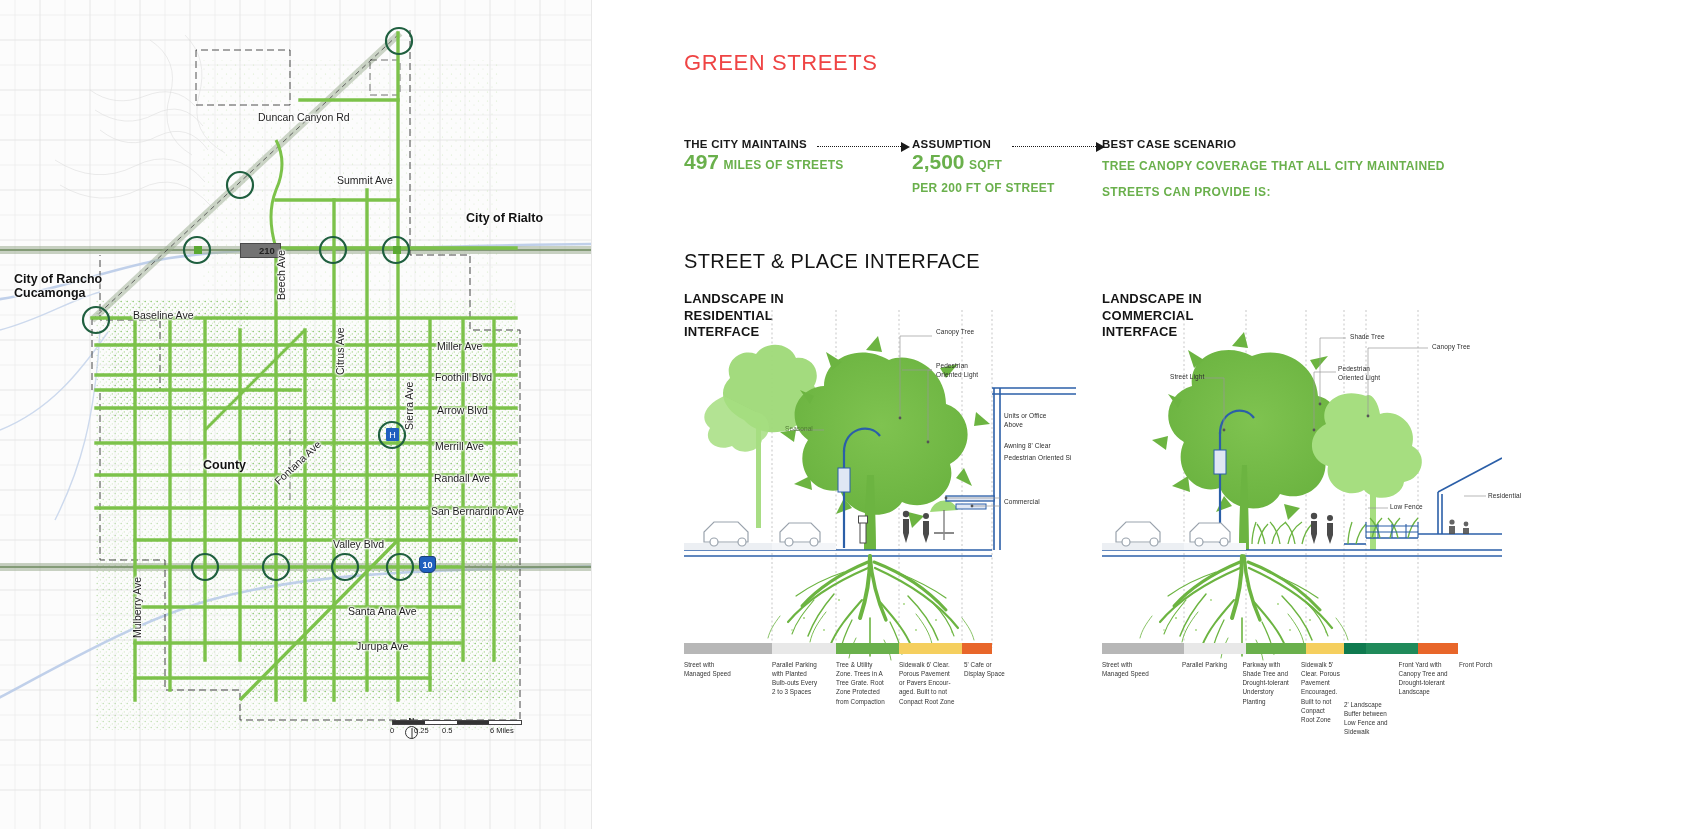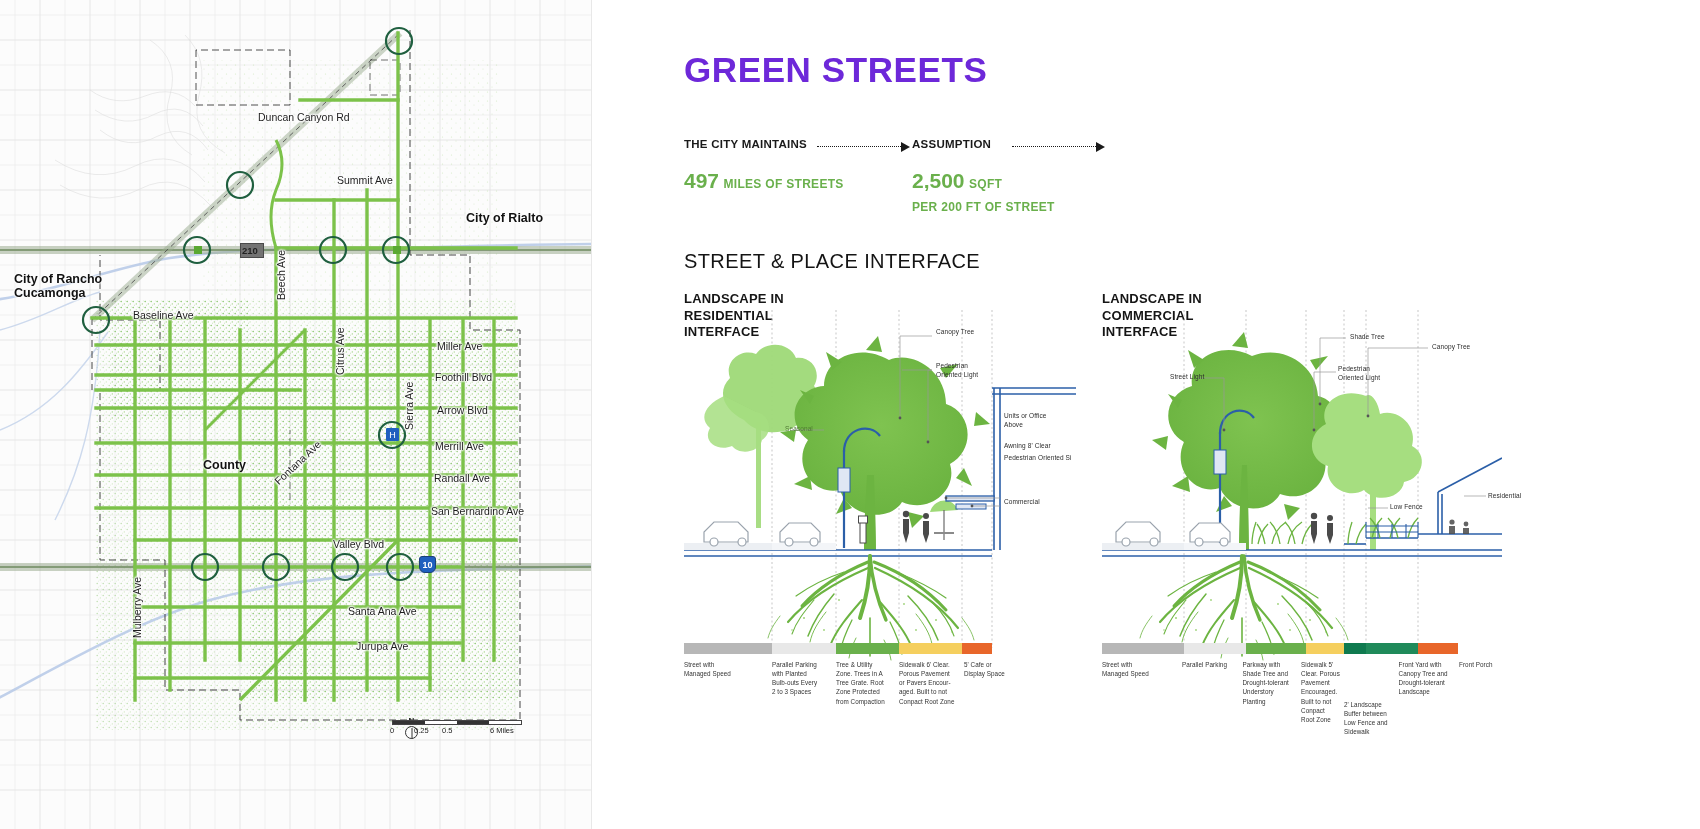--- a/index.html
+++ b/index.html
@@ -32,21 +32,21 @@
     text-shadow: 0 0 3px #fff, 0 0 3px #fff, 0 0 2px #fff, 1px 0 2px #fff, -1px 0 2px #fff, 0 1px 2px #fff, 0 -1px 2px #fff; }
   .lbl-city { font-size:12.5px; font-weight:700; color:#111; line-height:1.15;
     text-shadow: 0 0 3px #fff, 0 0 3px #fff, 1px 0 2px #fff, -1px 0 2px #fff; }
   .lbl-rot90 { transform:rotate(-90deg); transform-origin:left top; }
 
   .hwy-shield {
     position:absolute;
     display:flex; align-items:center; justify-content:center;
     background:#737373; border:1.4px solid #4a4a4a; border-radius:0;
     font-size:9.5px; font-weight:700; color:#222;
-    padding:1px 5px 1px 1px;
+    padding:1px 5px 1px 18px;
   }
   .i-shield {
     position:absolute;
     width:17px; height:17px;
     background:#1f5fbf;
     border:1.2px solid #1b3f7a;
     border-radius:3px 3px 6px 6px;
     color:#fff; font-size:9px; font-weight:700;
     display:flex; align-items:center; justify-content:center;
   }
@@ -72,30 +72,30 @@
     width:1px; height:11px; background:#333; transform:translateX(-50%); }
 
   
   #content {
     position:absolute; left:592px; top:0; width:1108px; height:829px;
     background:#ffffff;
   }
 
   #title-green-streets {
     position:absolute; left:92px; top:50px;
-    font-size:35px; font-weight:700; letter-spacing:0.6px; color:#6d28d9;
+    font-size:22px; font-weight:400; letter-spacing:0.6px; color:#ef4444;
     font-family:"Liberation Sans", sans-serif;
   }
 
   .stat-col { position:absolute; top:138px; }
   .stat-head {
     font-size:11.5px; font-weight:700; letter-spacing:0.25px; color:#1a1a1a;
     white-space:nowrap;
   }
-  .stat-line1 { margin-top:19px; white-space:nowrap; }
+  .stat-line1 { margin-top:0; white-space:nowrap; }
   .stat-big {
     font-size:21px; font-weight:700; color:#6ab04c; letter-spacing:0px;
   }
   .stat-unit {
     font-size:12px; font-weight:700; color:#6ab04c; letter-spacing:0.3px;
   }
   .stat-line2 { margin-top:7px; font-size:12px; font-weight:700; color:#6ab04c;
     letter-spacing:0.3px; white-space:nowrap; }
 
   .dotted-arrow { position:absolute; top:142px; height:10px; }
@@ -367,20 +367,25 @@
       <span class="stat-unit">SQFT</span>
     </div>
     <div class="stat-line2">PER 200 FT OF STREET</div>
   </div>
 
   <div class="dotted-arrow" style="left:420px; width:95px;">
     <div class="dl" style="width:84px;"></div>
     <div class="ah" style="left:84px;"></div>
   </div>
 
+  <div id="best-case">
+    <div class="stat-head">BEST CASE SCENARIO</div>
+    <div class="bc-l1">TREE CANOPY COVERAGE THAT ALL CITY MAINTAINED</div>
+    <div class="bc-l2">STREETS CAN PROVIDE IS:</div>
+  </div>
 
   <div id="title-spi">STREET &amp; PLACE INTERFACE</div>
 
   <div class="diagram-title" id="res-title">LANDSCAPE IN
 RESIDENTIAL
 INTERFACE</div>
   <div class="diagram-title" id="com-title">LANDSCAPE IN
 COMMERCIAL
 INTERFACE</div>
 

